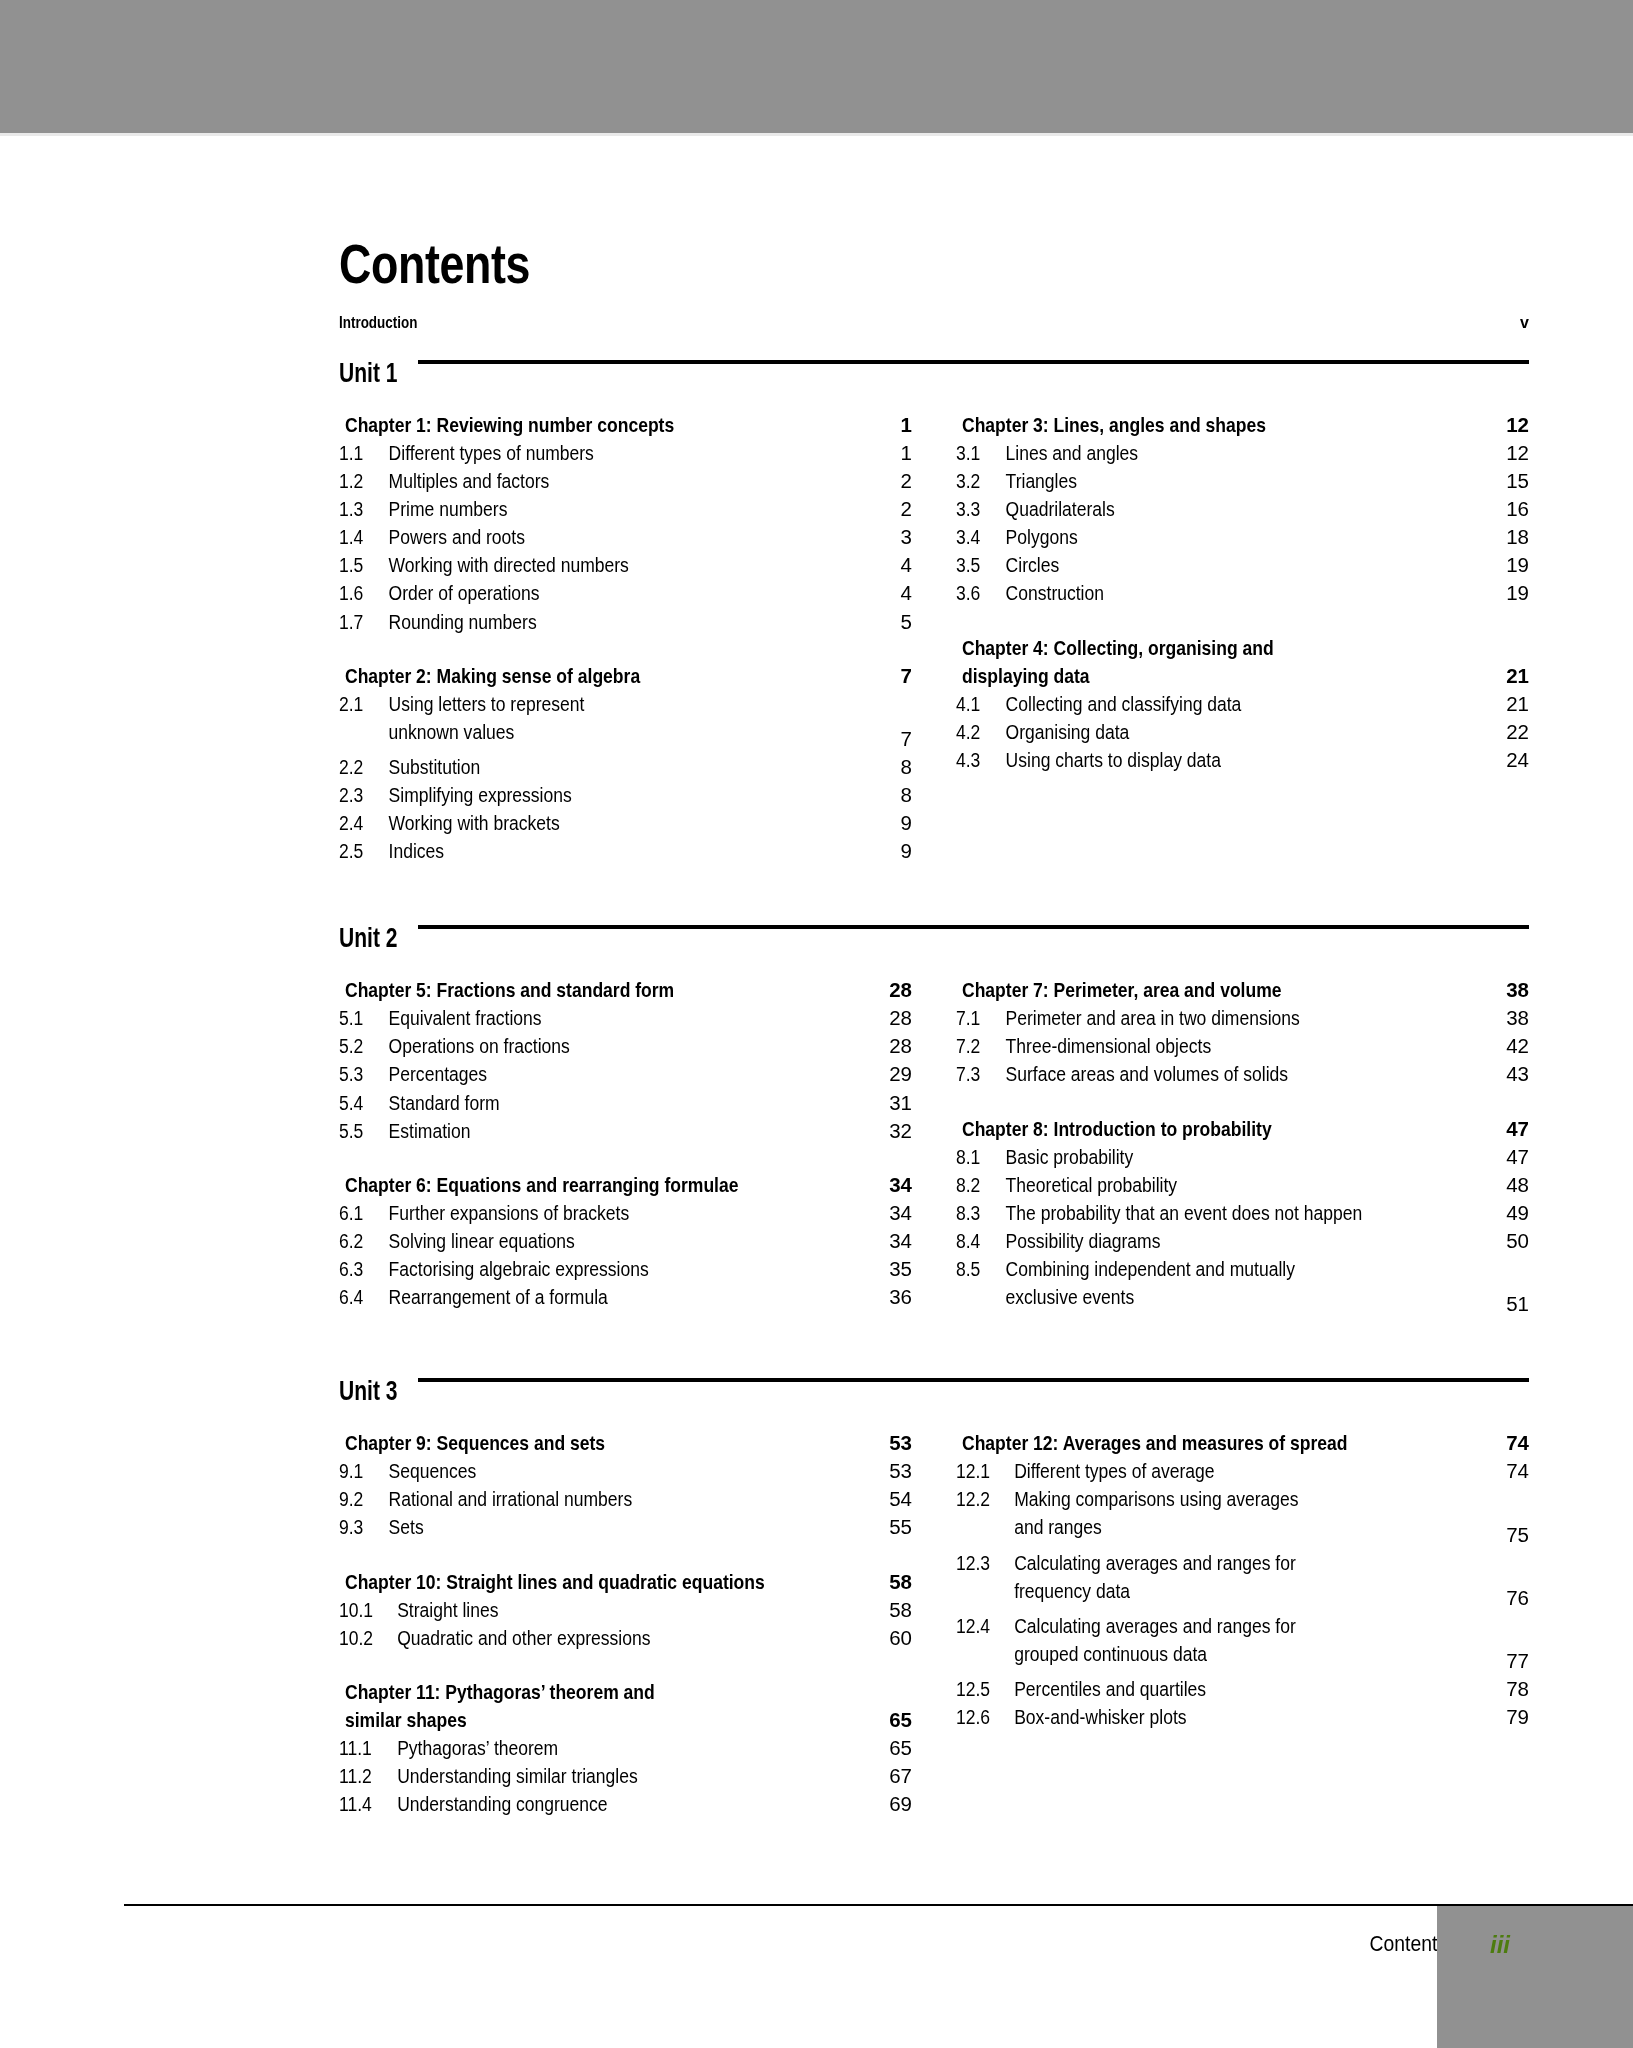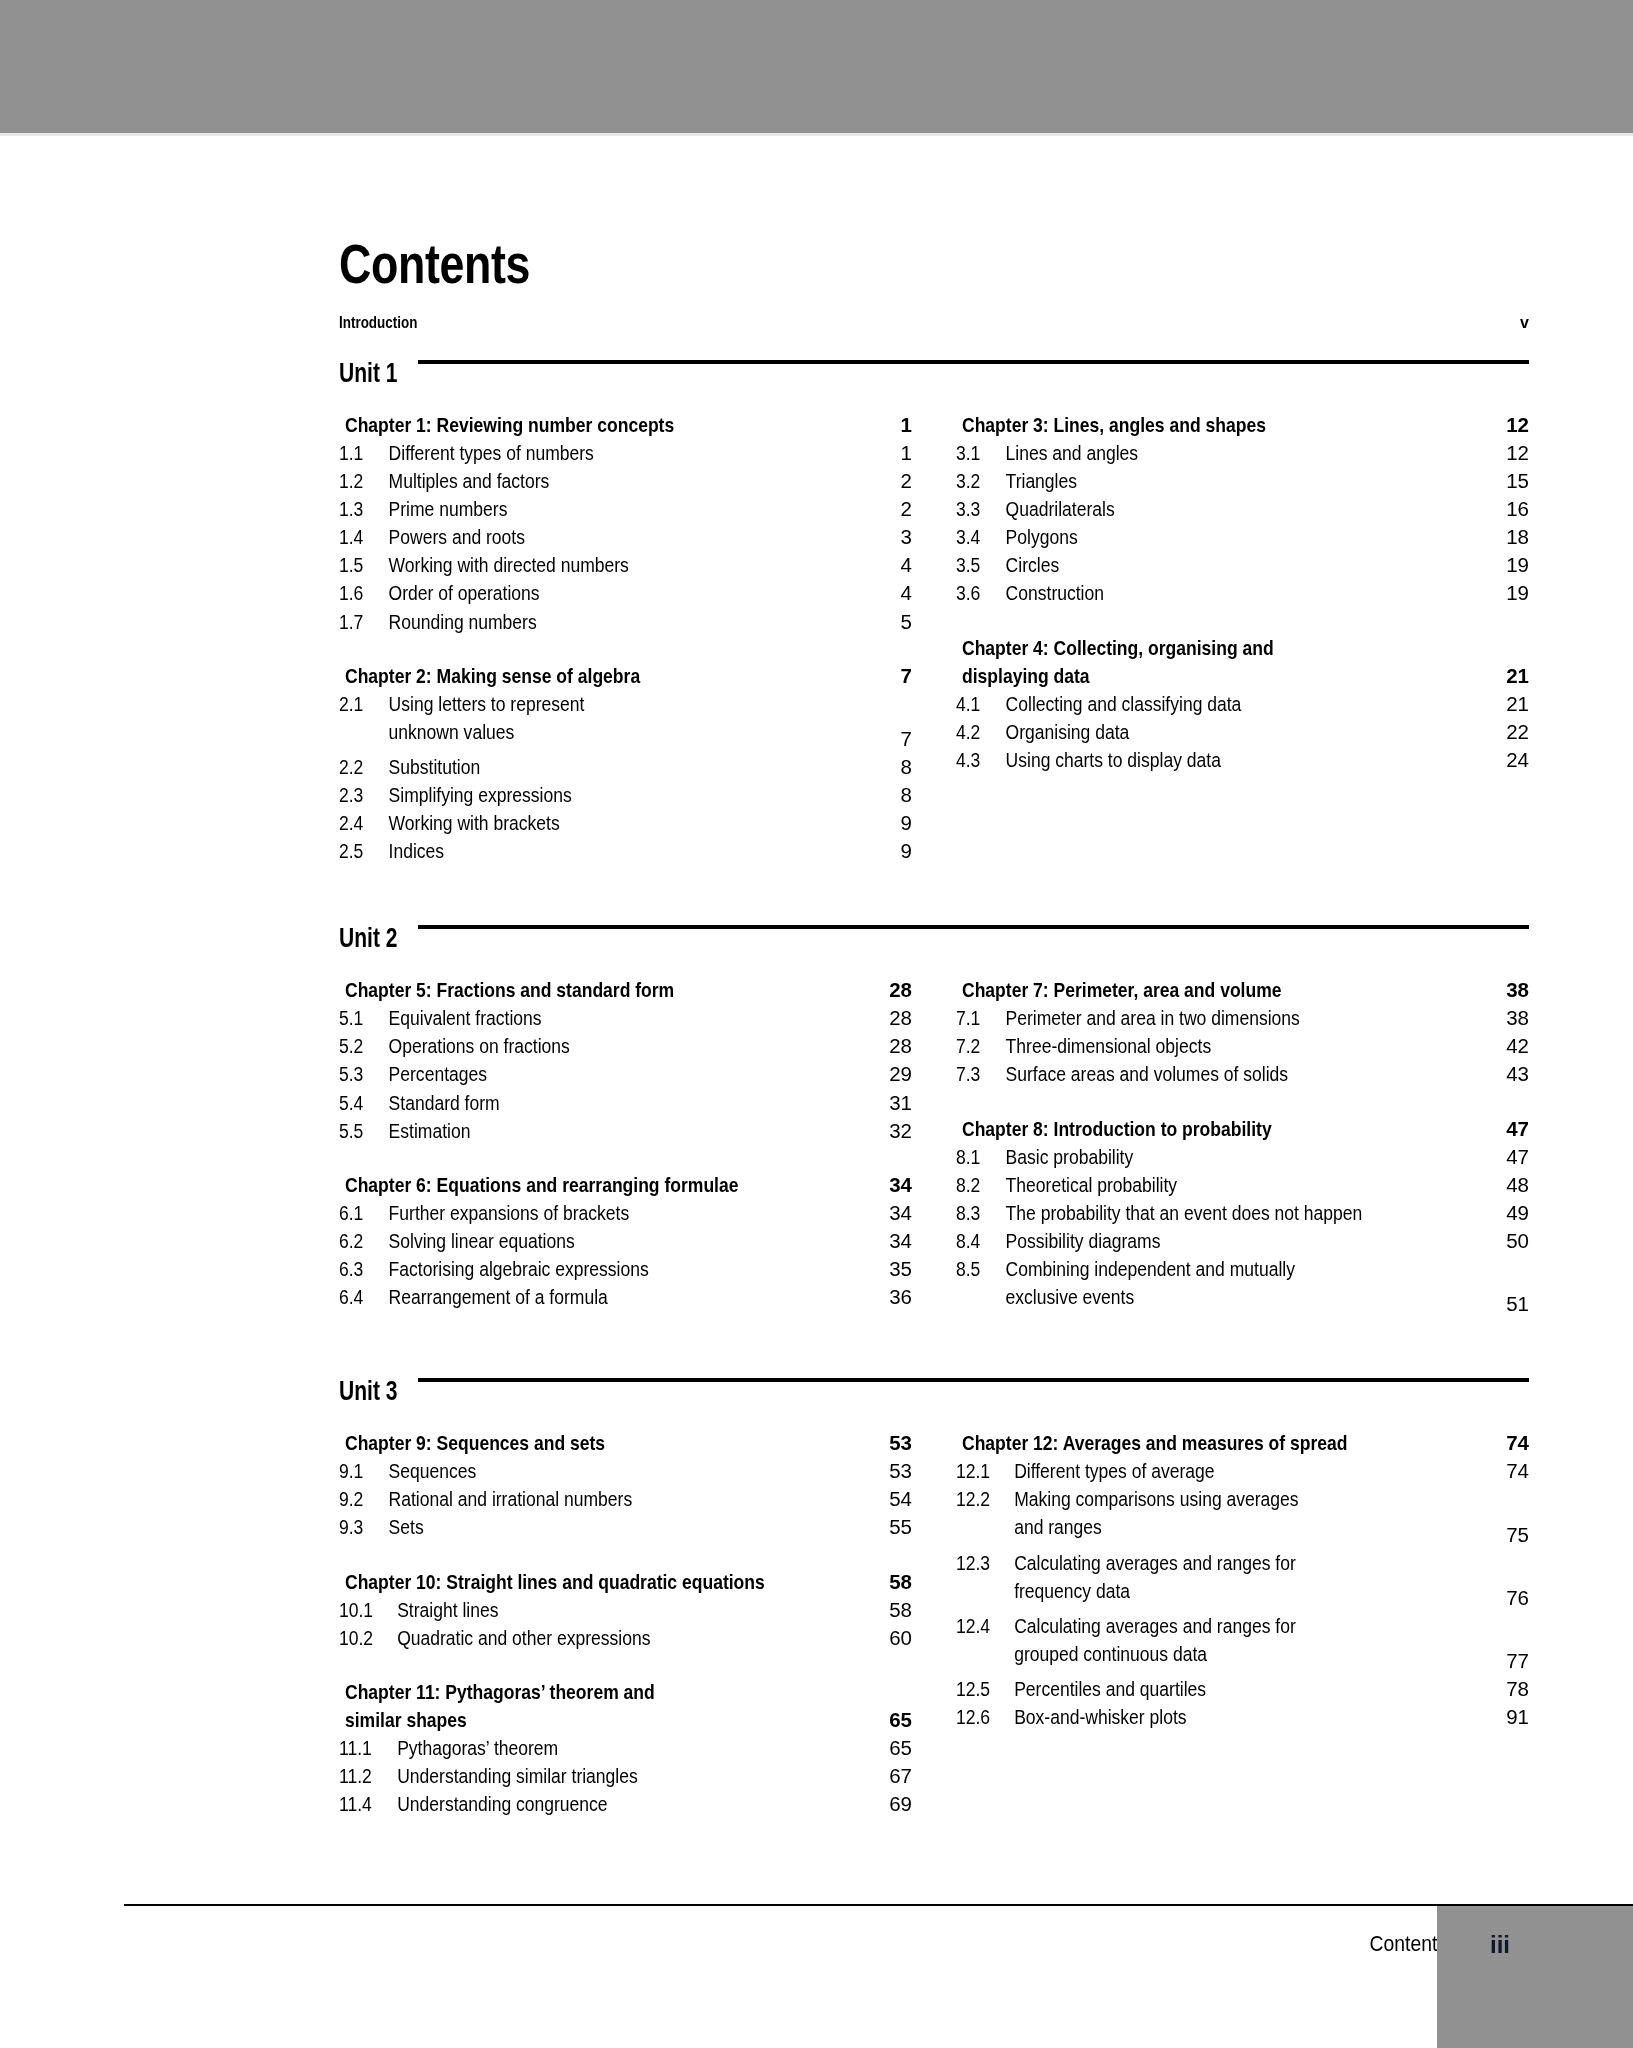--- a/index.html
+++ b/index.html
@@ -184,21 +184,22 @@
     background: #919191;
   }
   .footer-pagenum {
     position: absolute;
     left: 1423px;
     top: 1795px;
     width: 126px;
     text-align: center;
     font-size: 24px;
     font-weight: bold;
-    color: #0f172a;
+    color: #4d7c0f;
+    font-style: italic;
   }
 </style>
 </head>
 <body>
 
 <div class="top-band"></div>
 <div class="top-band-edge"></div>
 
 <div class="page">
 
@@ -742,21 +743,21 @@
                     <span class="num wide">12.5</span>
                     <span class="title">Percentiles and quartiles</span>
                   </span>
                   <span class="pg">78</span>
                 </div>
                 <div class="row">
                   <span class="txt">
                     <span class="num wide">12.6</span>
                     <span class="title">Box-and-whisker plots</span>
                   </span>
-                  <span class="pg">91</span>
+                  <span class="pg">79</span>
                 </div>
               </div>
             </div>
           </div>
         </div>
       </div>
 
   </div>
 
   <div class="footer-rule"></div>

